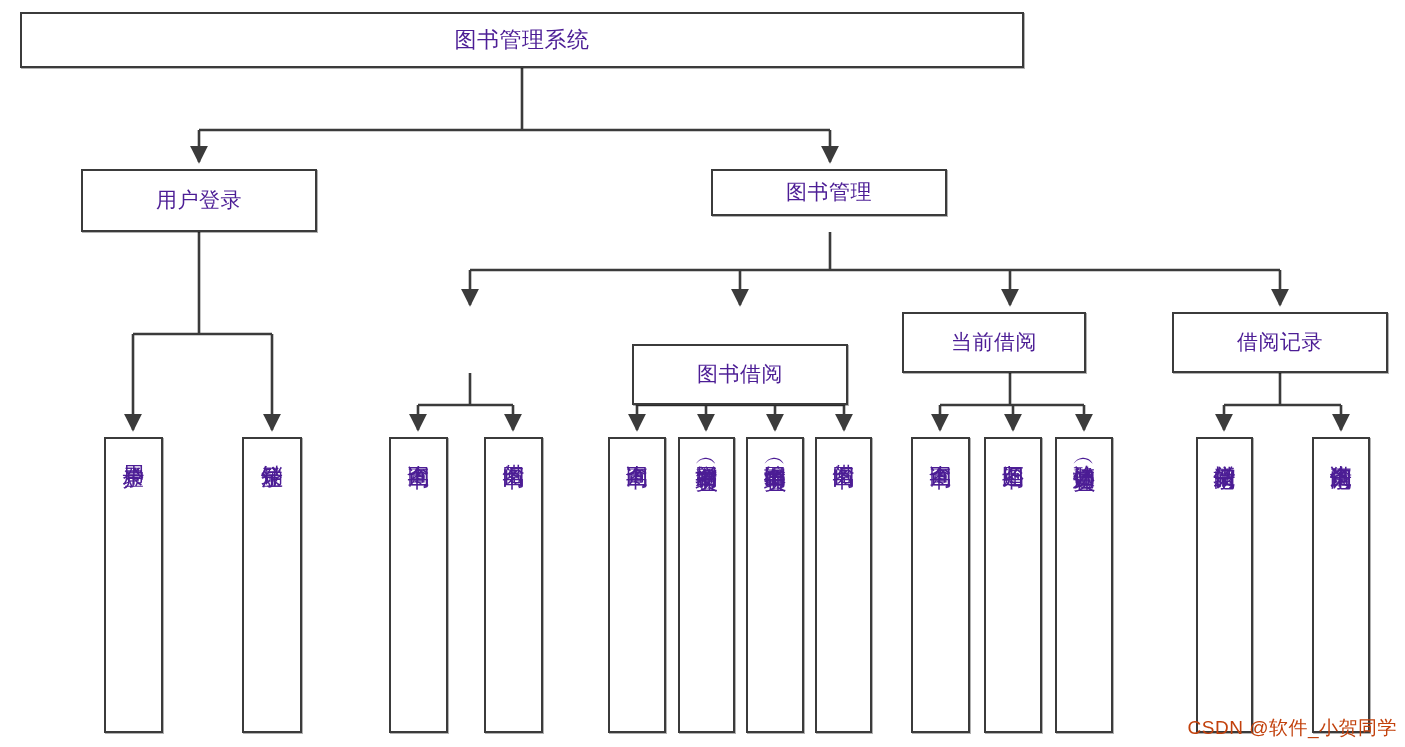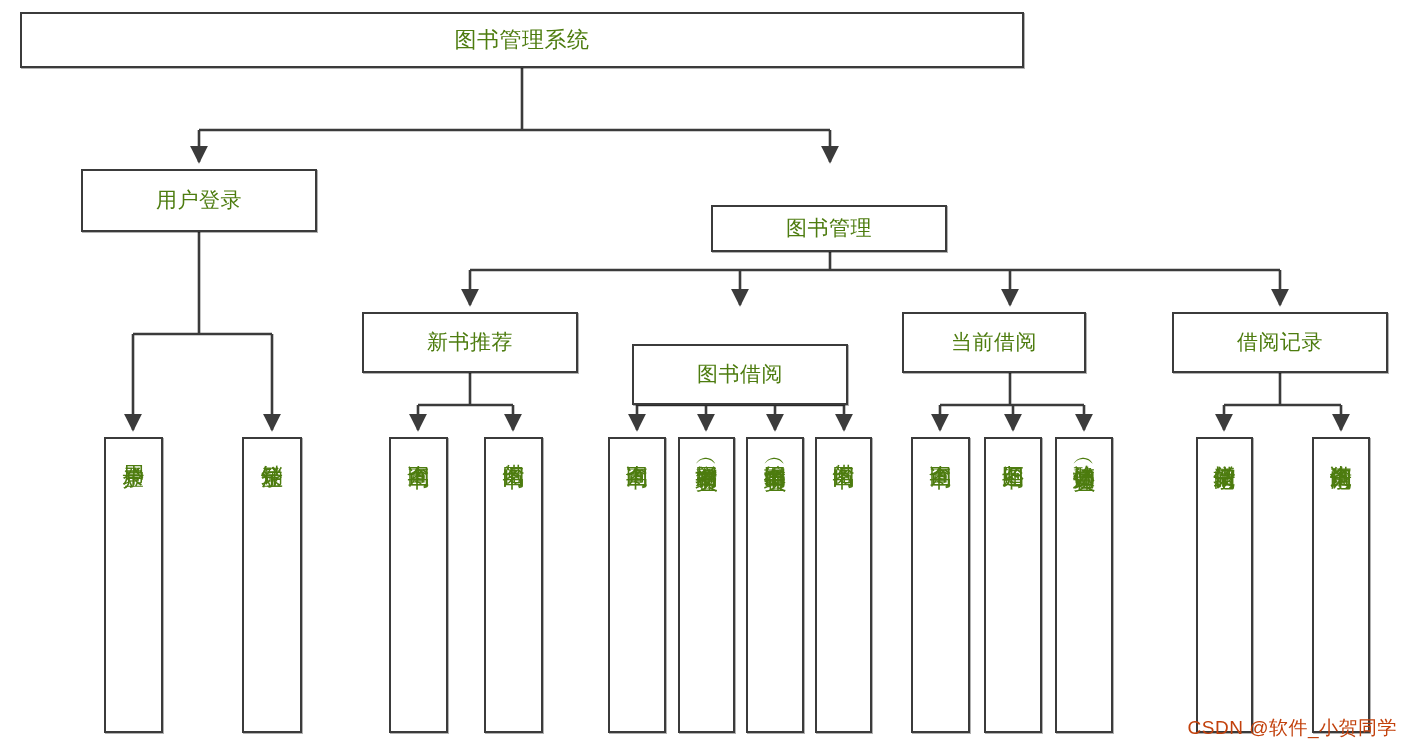--- a/index.html
+++ b/index.html
@@ -33,21 +33,21 @@
     border: 2px solid #3b3b3b;
     background: #ffffff;
     display: flex;
     align-items: center;
     justify-content: center;
     box-shadow: 1px 1px 0 rgba(0,0,0,0.30);
   }
   .node .lbl {
     font-size: 21px;
     line-height: 1.15;
-    color: #4d7c0f;
+    color: #4c1d95;
     letter-spacing: 0.5px;
     white-space: nowrap;
   }
   .node.root .lbl { font-size: 22px; }
   
   .node.leaf {
     align-items: flex-start;
     justify-content: center;
     padding-top: 8px;
   }
@@ -126,27 +126,24 @@
     </g>
   </svg>
 
   <div class="node root" style="left:20px; top:12px; width:1004px; height:56px;">
     <span class="lbl">图书管理系统</span>
   </div>
 
   <div class="node" style="left:81px; top:169px; width:236px; height:63px;">
     <span class="lbl">用户登录</span>
   </div>
-  <div class="node" style="left:711px; top:169px; width:236px; height:47px;margin-top:36px;">
+  <div class="node" style="left:711px; top:169px; width:236px; height:47px;">
     <span class="lbl">图书管理</span>
   </div>
 
-  <div class="node" style="left:362px; top:312px; width:216px; height:61px;">
-    <span class="lbl">新书推荐</span>
-  </div>
   <div class="node" style="left:632px; top:312px; width:216px; height:61px;margin-top:32px;">
     <span class="lbl">图书借阅</span>
   </div>
   <div class="node" style="left:902px; top:312px; width:184px; height:61px;">
     <span class="lbl">当前借阅</span>
   </div>
   <div class="node" style="left:1172px; top:312px; width:216px; height:61px;font-family:Liberation Serif, serif;">
     <span class="lbl">借阅记录</span>
   </div>
 

